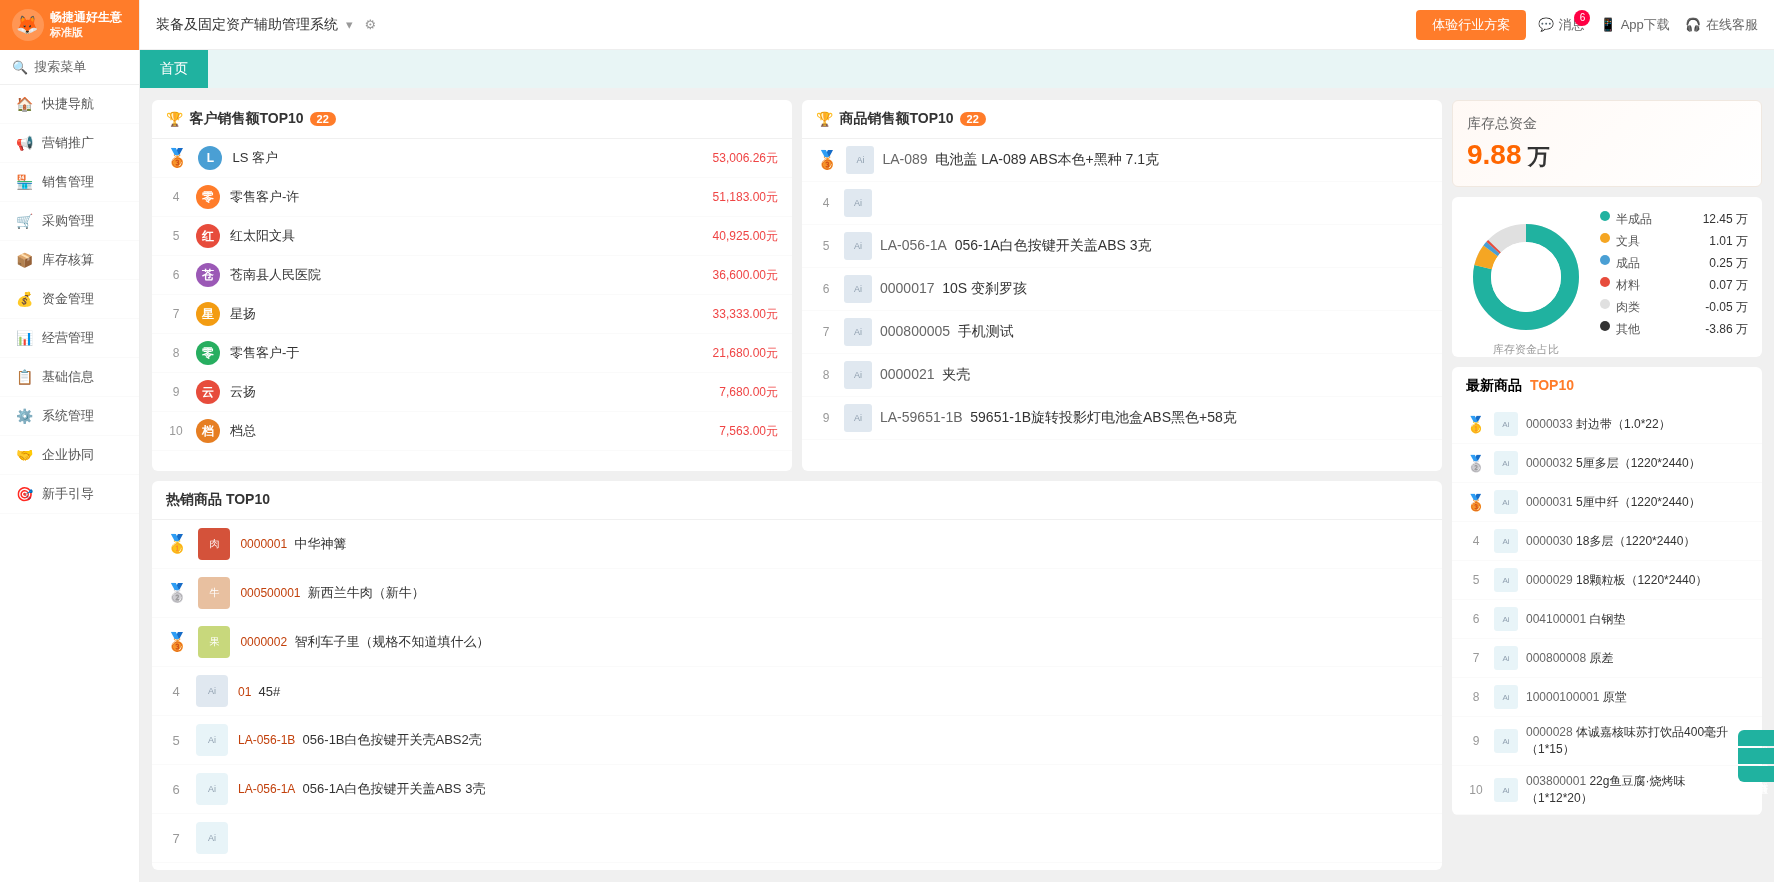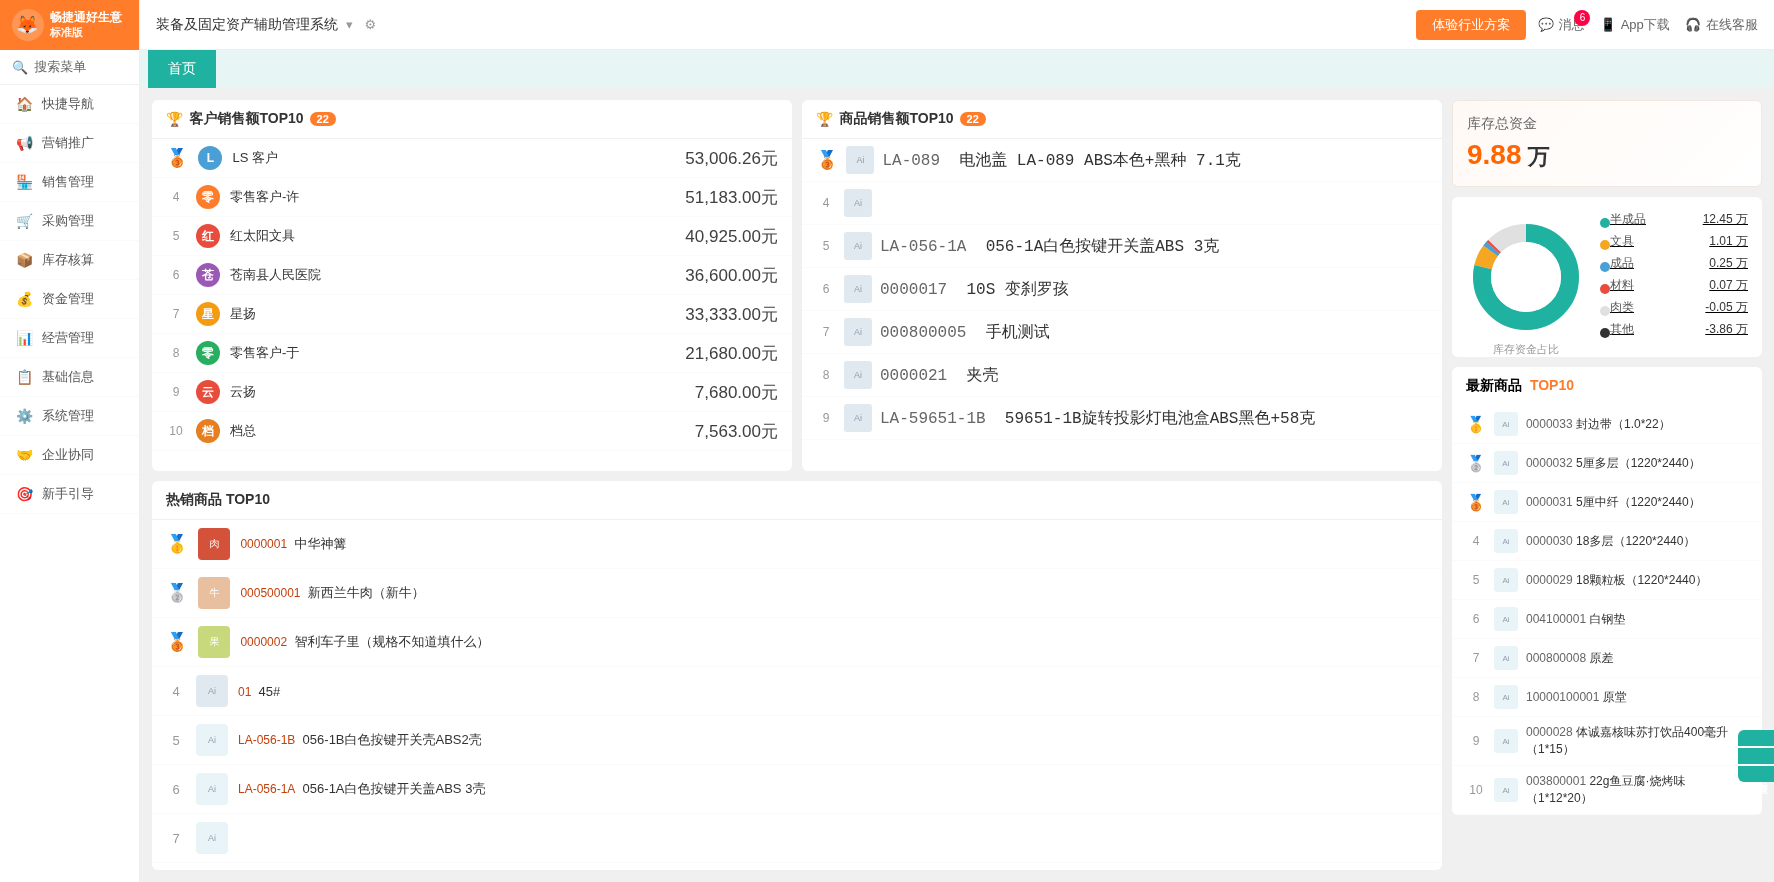--- a/index.html
+++ b/index.html
@@ -106,21 +106,20 @@
       background: #e8f5f5;
       display: flex;
       align-items: center;
     }
     .tab-item {
       padding: 10px 20px;
       font-size: 14px;
       cursor: pointer;
       background: #20b2a0;
       color: #fff;
-      margin-left: 8px;
     }
 
     
     .content-area {
       flex: 1;
       overflow: hidden;
       display: flex;
       gap: 0;
       padding: 12px;
       background: #f0f0f0;
@@ -171,21 +170,21 @@
       height: 24px;
       border-radius: 50%;
       display: flex;
       align-items: center;
       justify-content: center;
       font-size: 12px;
       font-weight: bold;
       color: #fff;
     }
     .rank-name { flex: 1; font-size: 13px; color: #333; }
-    .rank-amount { font-size: 17px; color: #404040; font-weight: 500; }
+    .rank-amount { font-size: 12px; color: #ef4444; font-weight: 500; }
 
     
     .two-col { display: flex; gap: 10px; flex: 1; overflow: hidden; }
     .col-half { flex: 1; overflow: hidden; }
 
     
     .scroll-list { max-height: 320px; overflow-y: auto; }
     .scroll-list::-webkit-scrollbar { width: 4px; }
     .scroll-list::-webkit-scrollbar-thumb { background: #ddd; border-radius: 2px; }
 
@@ -202,21 +201,21 @@
       height: 28px;
       border-radius: 3px;
       background: #e0e0e0;
       display: flex;
       align-items: center;
       justify-content: center;
       font-size: 10px;
       color: #aaa;
       overflow: hidden;
     }
-    .product-info { flex: 1; font-size: 16px; color: #333; font-family: Liberation Mono, monospace; }
+    .product-info { flex: 1; font-size: 14px; color: #333; }
     .product-code { color: #666; }
 
     
     .hot-products { background: #fff; border-radius: 6px; overflow: hidden; }
     .hot-list { max-height: 350px; overflow-y: auto; }
     .hot-row {
       display: flex;
       align-items: center;
       padding: 8px 14px;
       border-bottom: 1px solid #fafafa;
@@ -278,24 +277,24 @@
       gap: 14px;
     }
     .donut-chart {
       width: 120px;
       height: 120px;
       flex-shrink: 0;
     }
     .donut-legend { flex: 1; }
     .legend-item {
       display: flex;
-      align-items: flex-end;
+      align-items: flex-start;
+      gap: 6px;
       margin-bottom: 5px;
       font-size: 12px;
-      text-decoration: underline;
     }
     .legend-dot {
       width: 10px;
       height: 10px;
       border-radius: 50%;
       flex-shrink: 0;
     }
     .legend-name { flex: 1; color: #555; }
     .legend-val { color: #333; font-weight: 500; }
 

